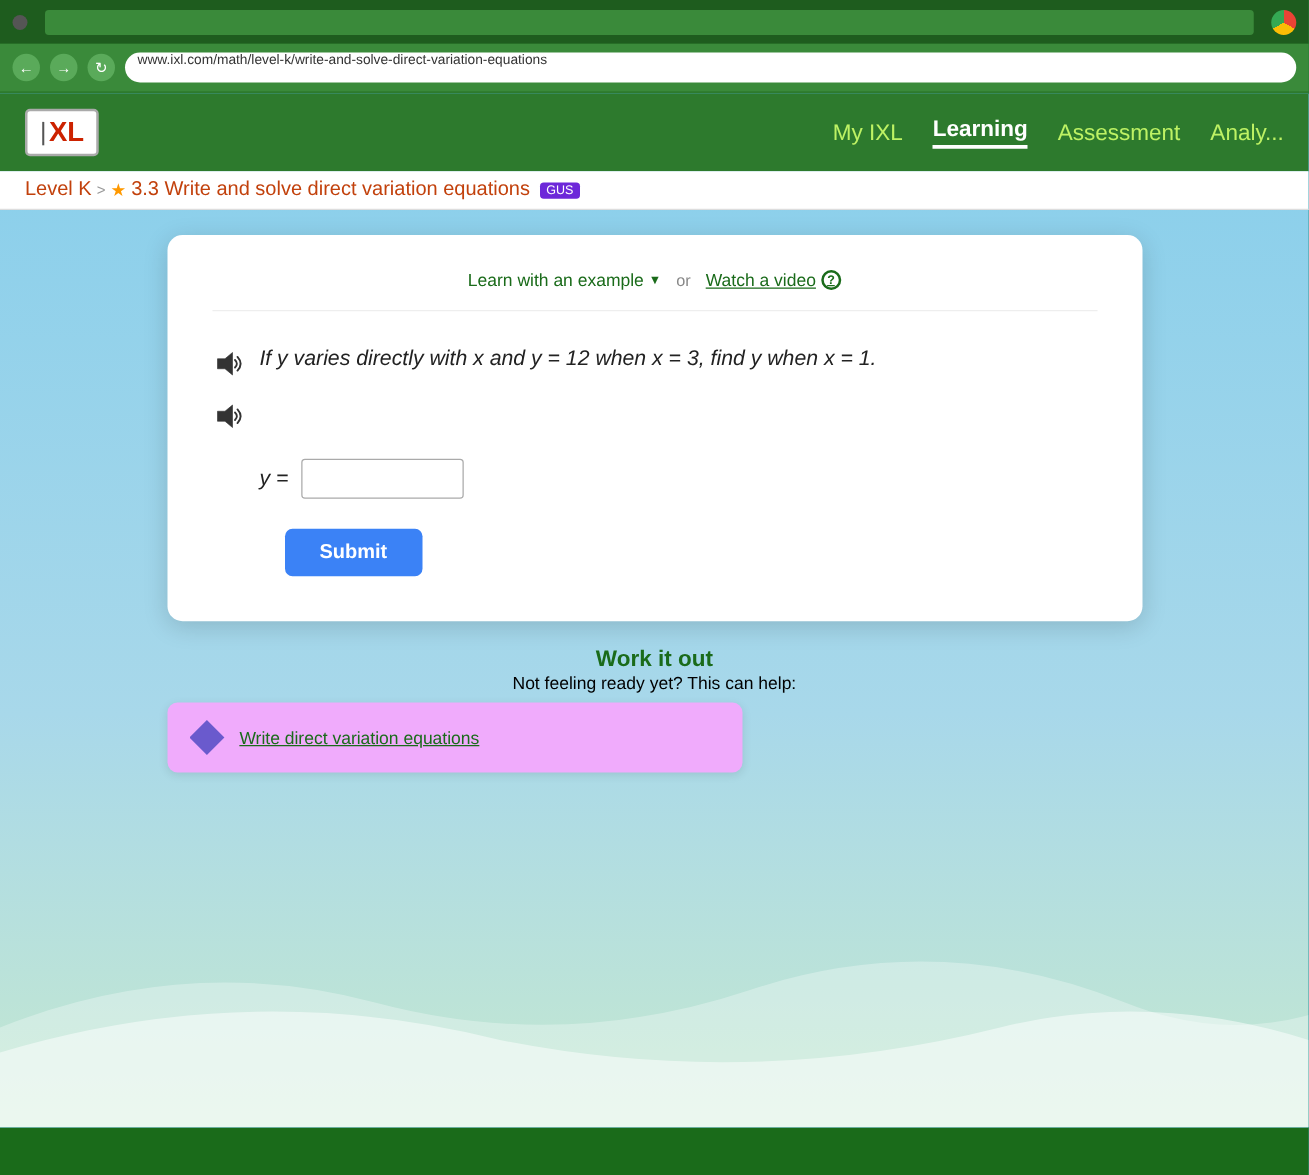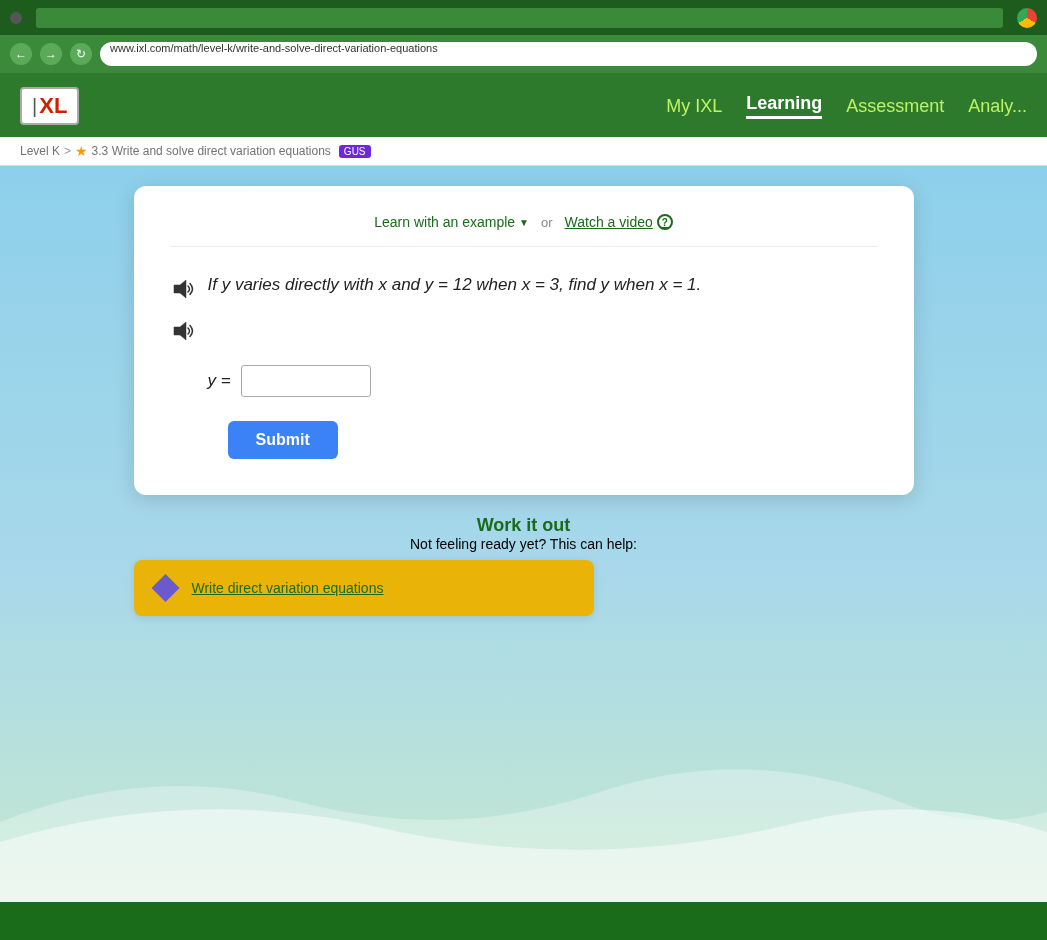--- a/index.html
+++ b/index.html
@@ -140,21 +140,21 @@
       z-index: 10;
       background: white;
       padding: 6px 20px;
       font-size: 12px;
       color: #555;
       display: flex;
       align-items: center;
       gap: 4px;
       border-bottom: 1px solid #ddd;
     }
-    .breadcrumb-bar a { color: #737373; text-decoration: none; font-size: 12px; }
+    .breadcrumb-bar a { color: #c2410c; text-decoration: none; font-size: 16px; }
     .breadcrumb-bar .star { color: #ff9900; font-size: 14px; }
     .breadcrumb-bar .sep { color: #999; }
 
     
     .main-content {
       position: relative;
       z-index: 5;
       margin: 20px auto;
       width: 780px;
       background: white;
@@ -275,21 +275,21 @@
     .work-it-out-title {
       font-size: 18px;
       font-weight: 700;
       color: #1a6b1a;
     }
     .work-it-out-sub {
       font-size: 14px;
       color: #000000;
     }
     .help-card {
-      background: #eab308;
+      background: #f0abfc;
       border-radius: 8px;
       padding: 14px 18px;
       display: flex;
       align-items: center;
       gap: 12px;
       box-shadow: 0 2px 8px rgba(0,0,0,0.1);
       cursor: pointer;
       width: 460px;
       margin-left: 0;
     }

